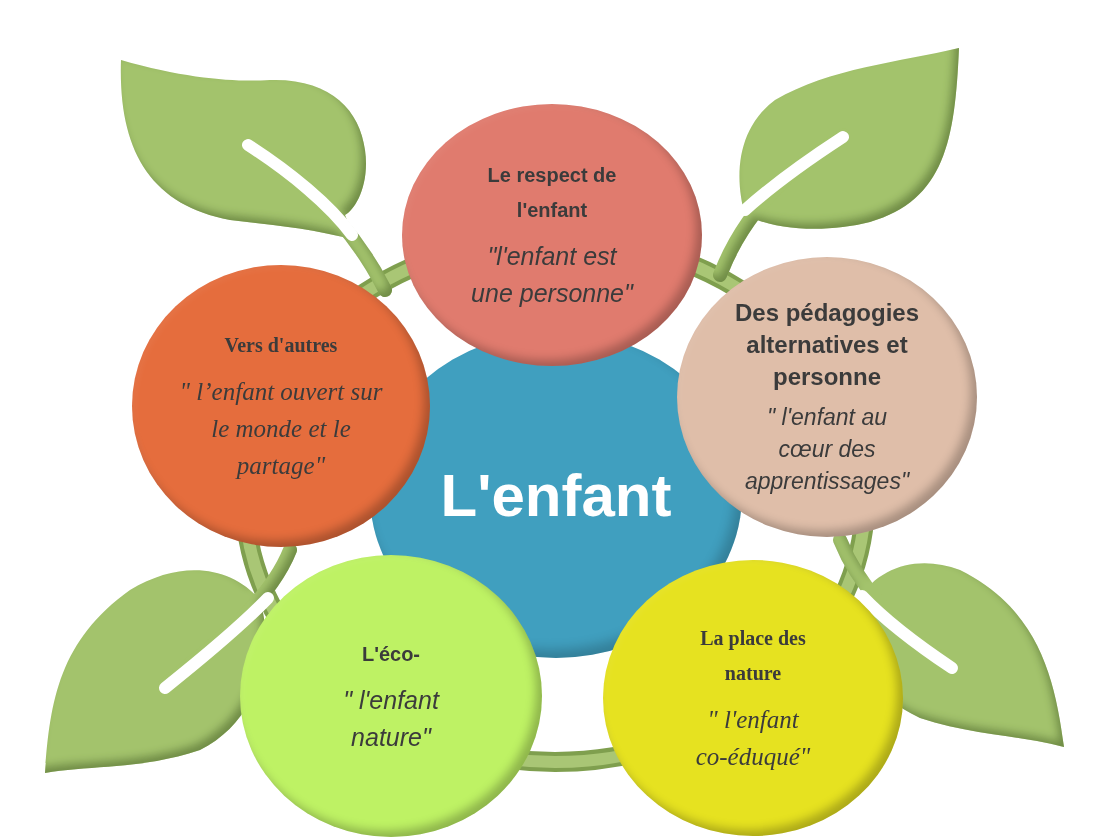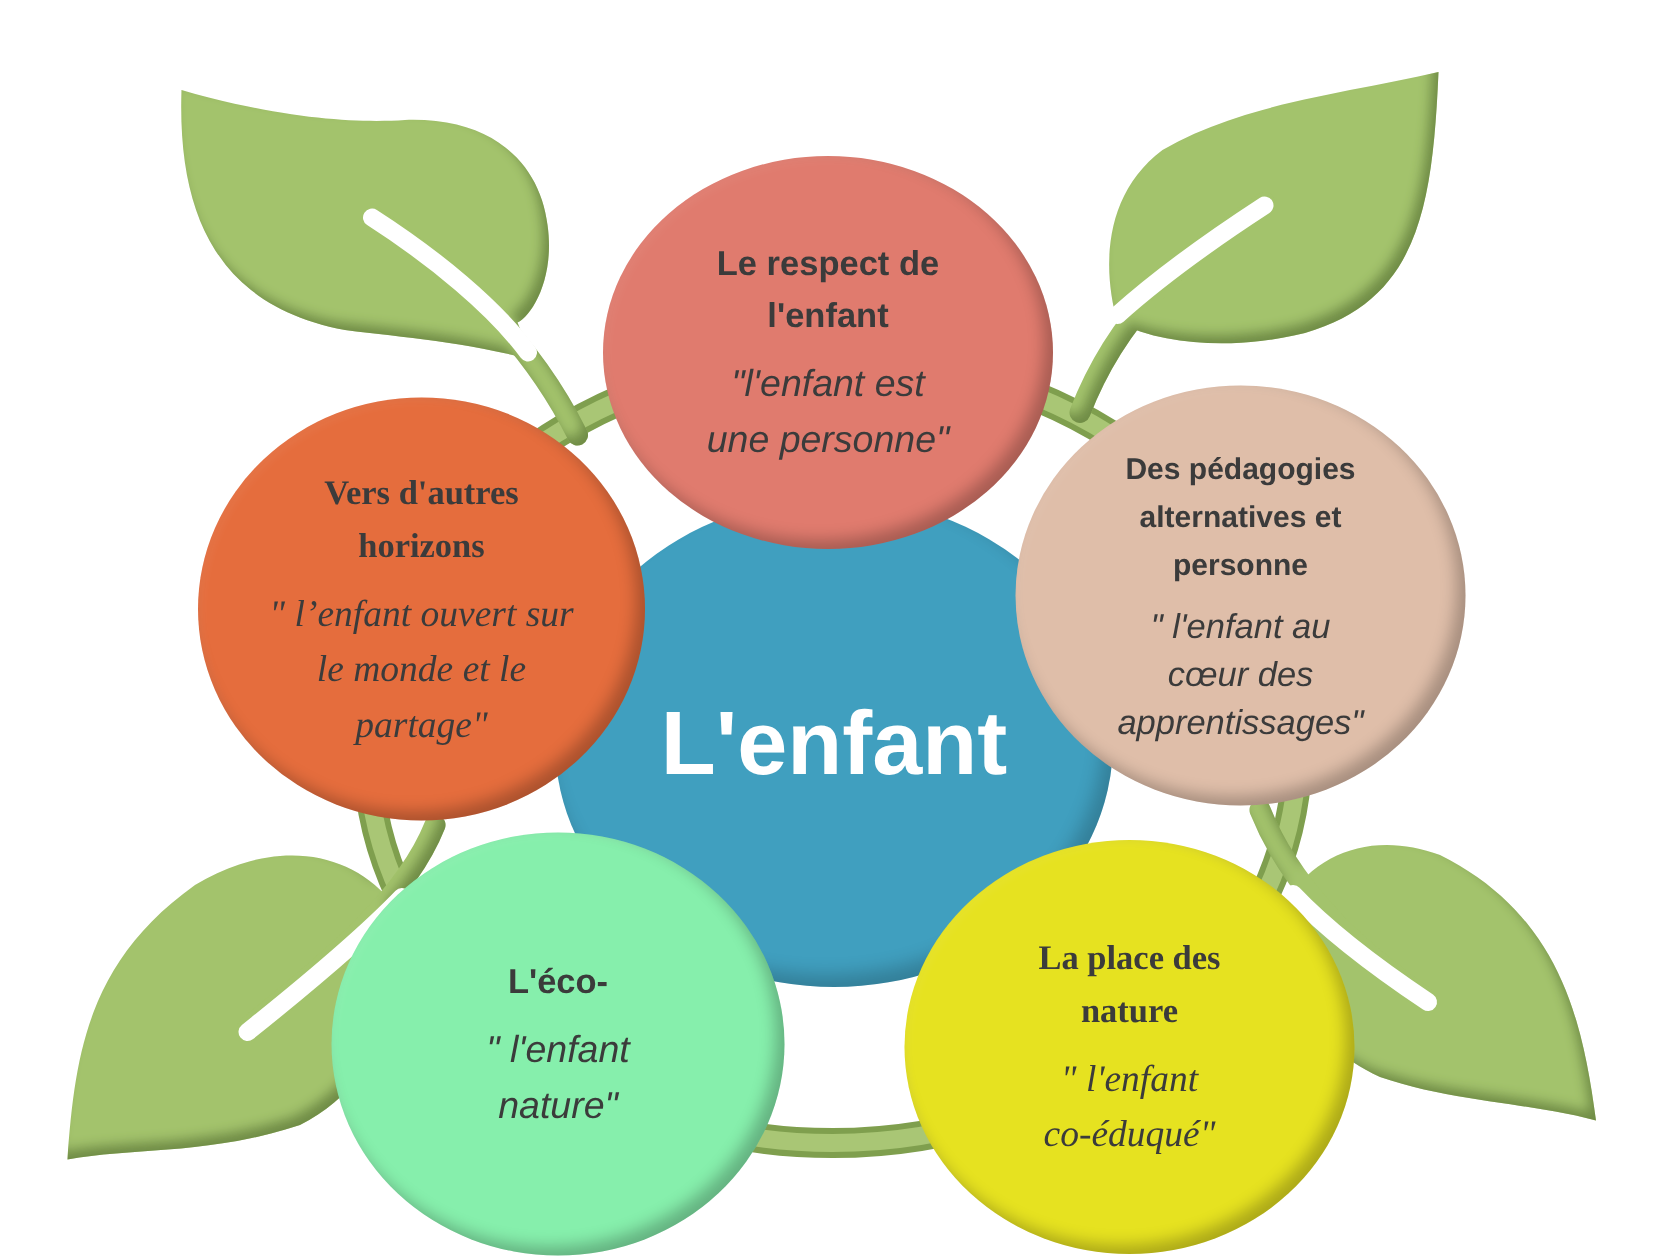--- a/index.html
+++ b/index.html
@@ -4,21 +4,21 @@
 <style>
   html, body { margin: 0; padding: 0; background: #ffffff; }
   body { width: 1106px; height: 838px; position: relative; overflow: hidden;
          font-family: "Liberation Sans", "DejaVu Sans", sans-serif; }
   #stage { position: absolute; left: 0; top: 0; width: 1106px; height: 838px; }
   svg.deco { position: absolute; left: 0; top: 0; }
   .circle { position: absolute; border-radius: 50%;
             display: flex; flex-direction: column; align-items: center; justify-content: center;
             text-align: center; box-sizing: border-box; color: #3b3b3b;
             box-shadow: inset -6px -6px 10px rgba(0,0,0,0.25), inset 3px 3px 6px rgba(255,255,255,0.05); }
-  .circle .title { font-weight: bold; font-size: 23px; line-height: 35px; }
+  .circle .title { font-weight: bold; font-size: 20px; line-height: 35px; }
   .circle .quote { font-style: italic; font-size: 25px; line-height: 37px; margin-top: 10px; }
   .center { position: absolute; border-radius: 50%; background: #409fbf;
             display: flex; align-items: center; justify-content: center;
             box-shadow: inset -6px -8px 12px rgba(0,0,0,0.2); }
   .center .label { color: #ffffff; font-weight: bold; font-size: 60px; letter-spacing: 0px; }
 </style>
 </head>
 <body>
 
 <div id="stage">
@@ -79,21 +79,21 @@
       <div>Le respect de</div>
       <div>l'enfant</div>
     </div>
     <div class="quote">
       <div>"l'enfant est</div>
       <div>une personne"</div>
     </div>
   </div>
 
   <div class="circle" style="left:677px; top:257px; width:300px; height:280px; background:#dfbea9;">
-    <div class="title" style="font-size:20px; line-height:32px;">
+    <div class="title" style="font-size:24px; line-height:32px;">
       <div>Des pédagogies</div>
       <div>alternatives et</div>
       <div>personne</div>
     </div>
     <div class="quote" style="font-size:23px; line-height:32px; margin-top:8px;">
       <div>" l'enfant au</div>
       <div>cœur des</div>
       <div>apprentissages"</div>
     </div>
   </div>
@@ -102,34 +102,33 @@
     <div class="title">
       <div>La place des</div>
       <div>nature</div>
     </div>
     <div class="quote">
       <div>" l'enfant</div>
       <div>co-éduqué"</div>
     </div>
   </div>
 
-  <div class="circle" style="left:221px; top:555px; width:302px; height:282px; background:#86efac;align-items:center;">
+  <div class="circle" style="left:240px; top:555px; width:302px; height:282px; background:#bef264;align-items:center;">
     <div class="title">
       <div>L'éco-</div>
     </div>
     <div class="quote">
       <div>" l'enfant</div>
       <div>nature"</div>
     </div>
   </div>
 
   <div class="circle" style="left:132px; top:265px; width:298px; height:282px; background:#e56d3d;font-family:Liberation Serif, serif;">
     <div class="title">
       <div>Vers d'autres</div>
-      <div>horizons</div>
     </div>
     <div class="quote">
       <div>" l’enfant ouvert sur</div>
       <div>le monde et le</div>
       <div>partage"</div>
     </div>
   </div>
 
 </div>
 

